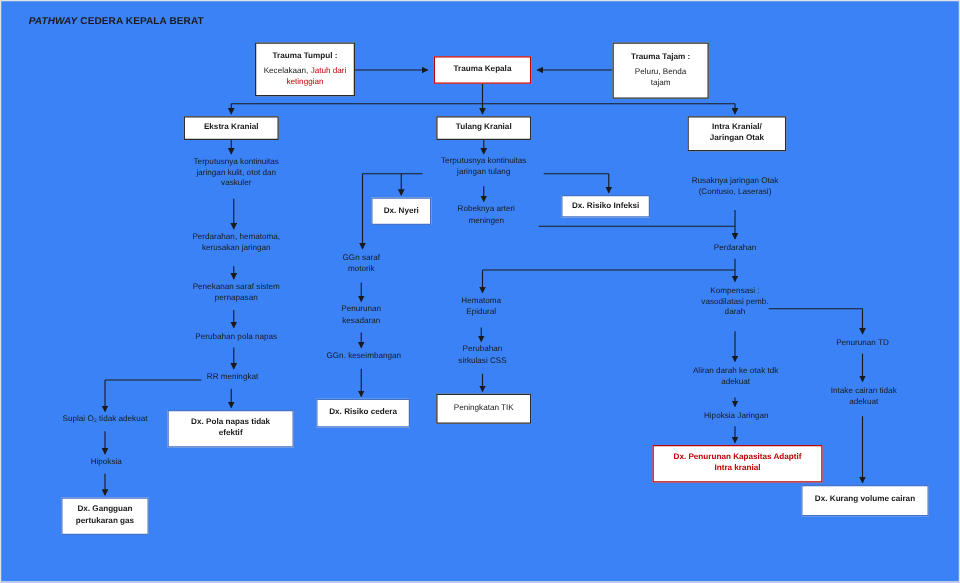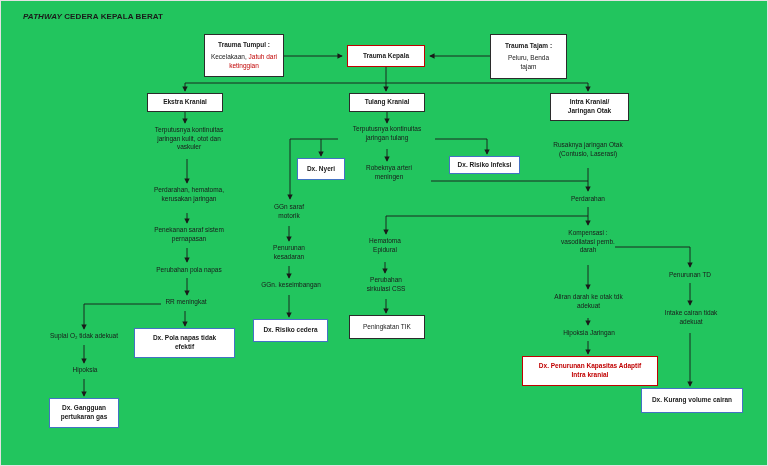--- a/index.html
+++ b/index.html
@@ -1,19 +1,19 @@
 <!DOCTYPE html>
 <html><head>
 <meta charset="utf-8">
 <style>
   html,body{margin:0;padding:0;background:#ffffff;}
   .canvas{
     position:relative;
     width:768px;height:466px;
-    background:#22c55e;
+    background:#3b82f6;
     border:1px solid #e3e3e3;
     box-sizing:border-box;
     font-family:"Liberation Sans",sans-serif;
     color:#1a1a1a;
     overflow:hidden;
   }
   .title{
     position:absolute;left:22px;top:11px;
     font-size:8px;font-weight:bold;letter-spacing:.1px;
   }

